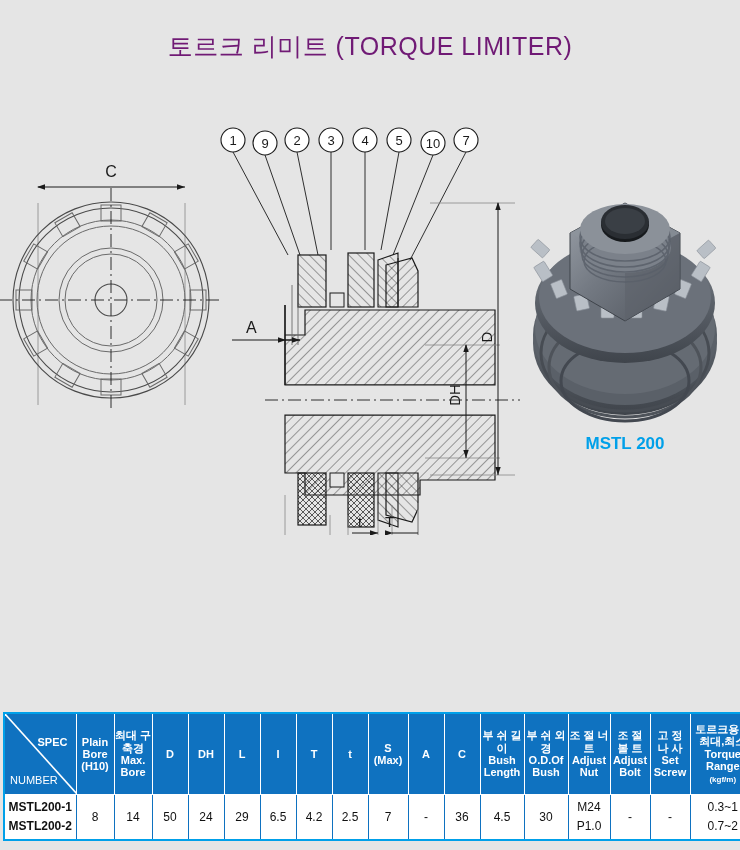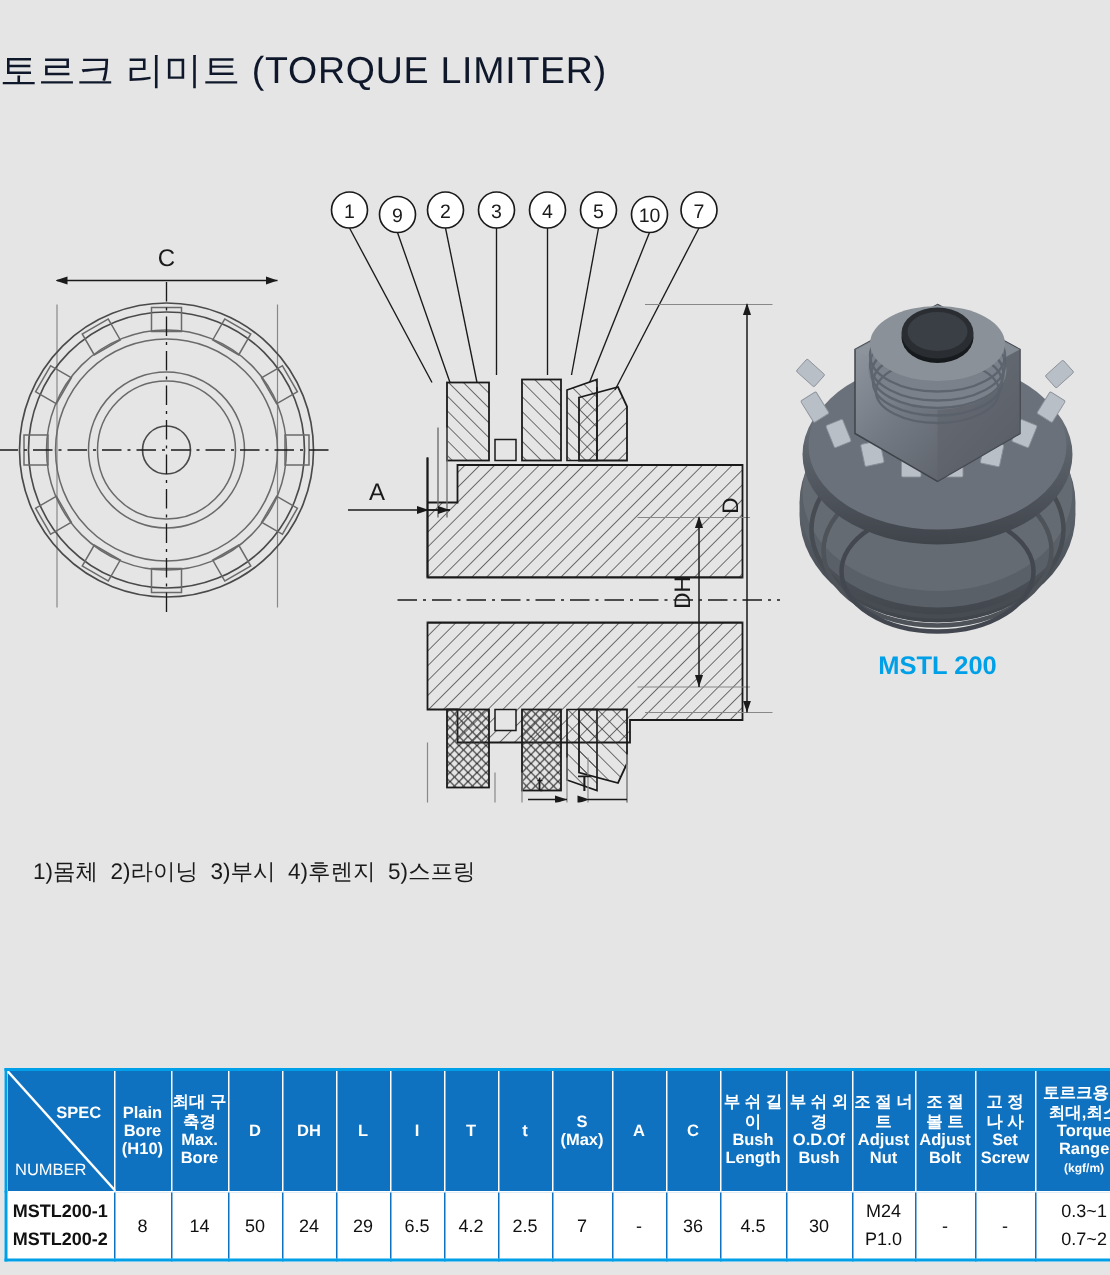--- a/index.html
+++ b/index.html
@@ -19,21 +19,22 @@
     width: 740px;
     height: 850px;
   }
 
   
   #title {
     position: absolute;
     top: 30px;
     left: 0;
     width: 740px;
-    color: #0f172a;
+    text-align: center;
+    color: #701a75;
     font-size: 25px;
     letter-spacing: 0.5px;
     white-space: nowrap;
   }
 
   
   #drawing {
     position: absolute;
     left: 0;
     top: 95px;
@@ -437,21 +438,20 @@
       </g>
       <ellipse cx="100" cy="44" rx="45" ry="25" fill="#8b9199"></ellipse>
 
       <ellipse cx="100" cy="40" rx="24" ry="17" fill="url(#holeG)"></ellipse>
       <ellipse cx="100" cy="37" rx="24" ry="17" fill="#2a2e33"></ellipse>
       <ellipse cx="100" cy="36" rx="20" ry="13" fill="#3a3f45"></ellipse>
     </svg>
   </div>
   <div id="photo-label">MSTL 200</div>
 
-  <div class="legend-line" id="legend1">1)몸체  2)라이닝  3)부시  4)후렌지  5)스프링</div>
 
   <div id="unit-note">(단위 : mm)</div>
 
   <div id="spec-table-wrap">
     <table class="spec">
       <colgroup>
         <col style="width:72px">
         <col style="width:38px">
           <col style="width:38px">
           <col style="width:36px">

